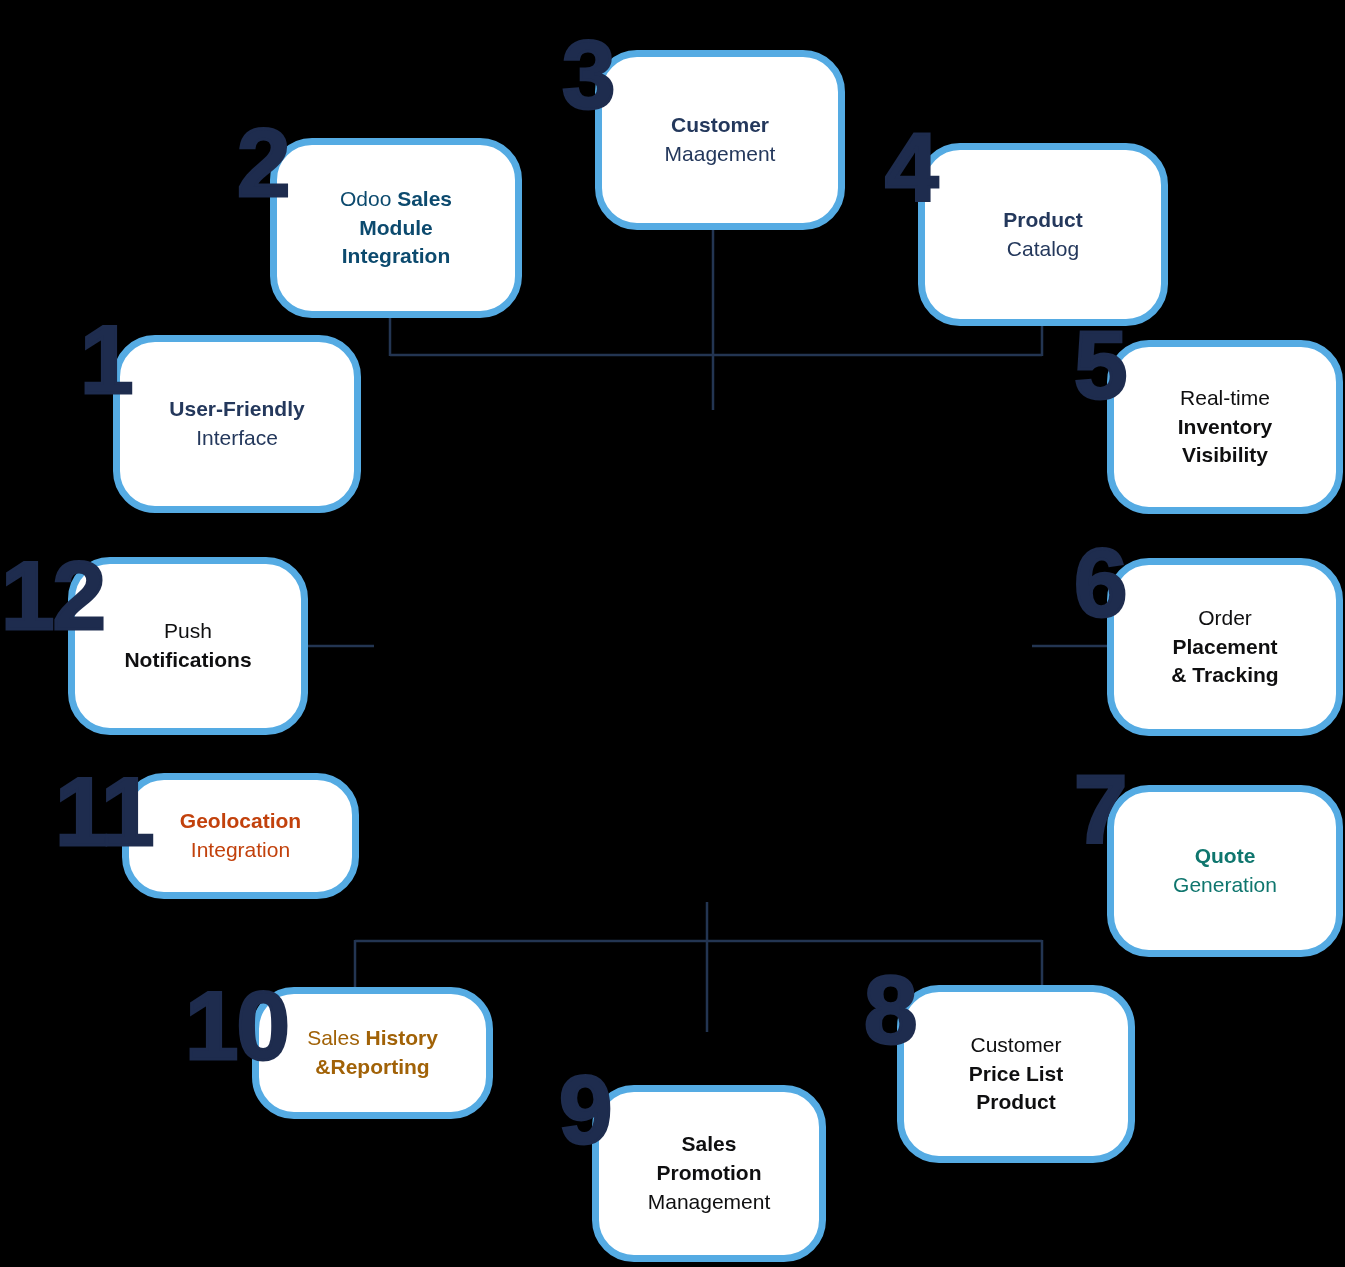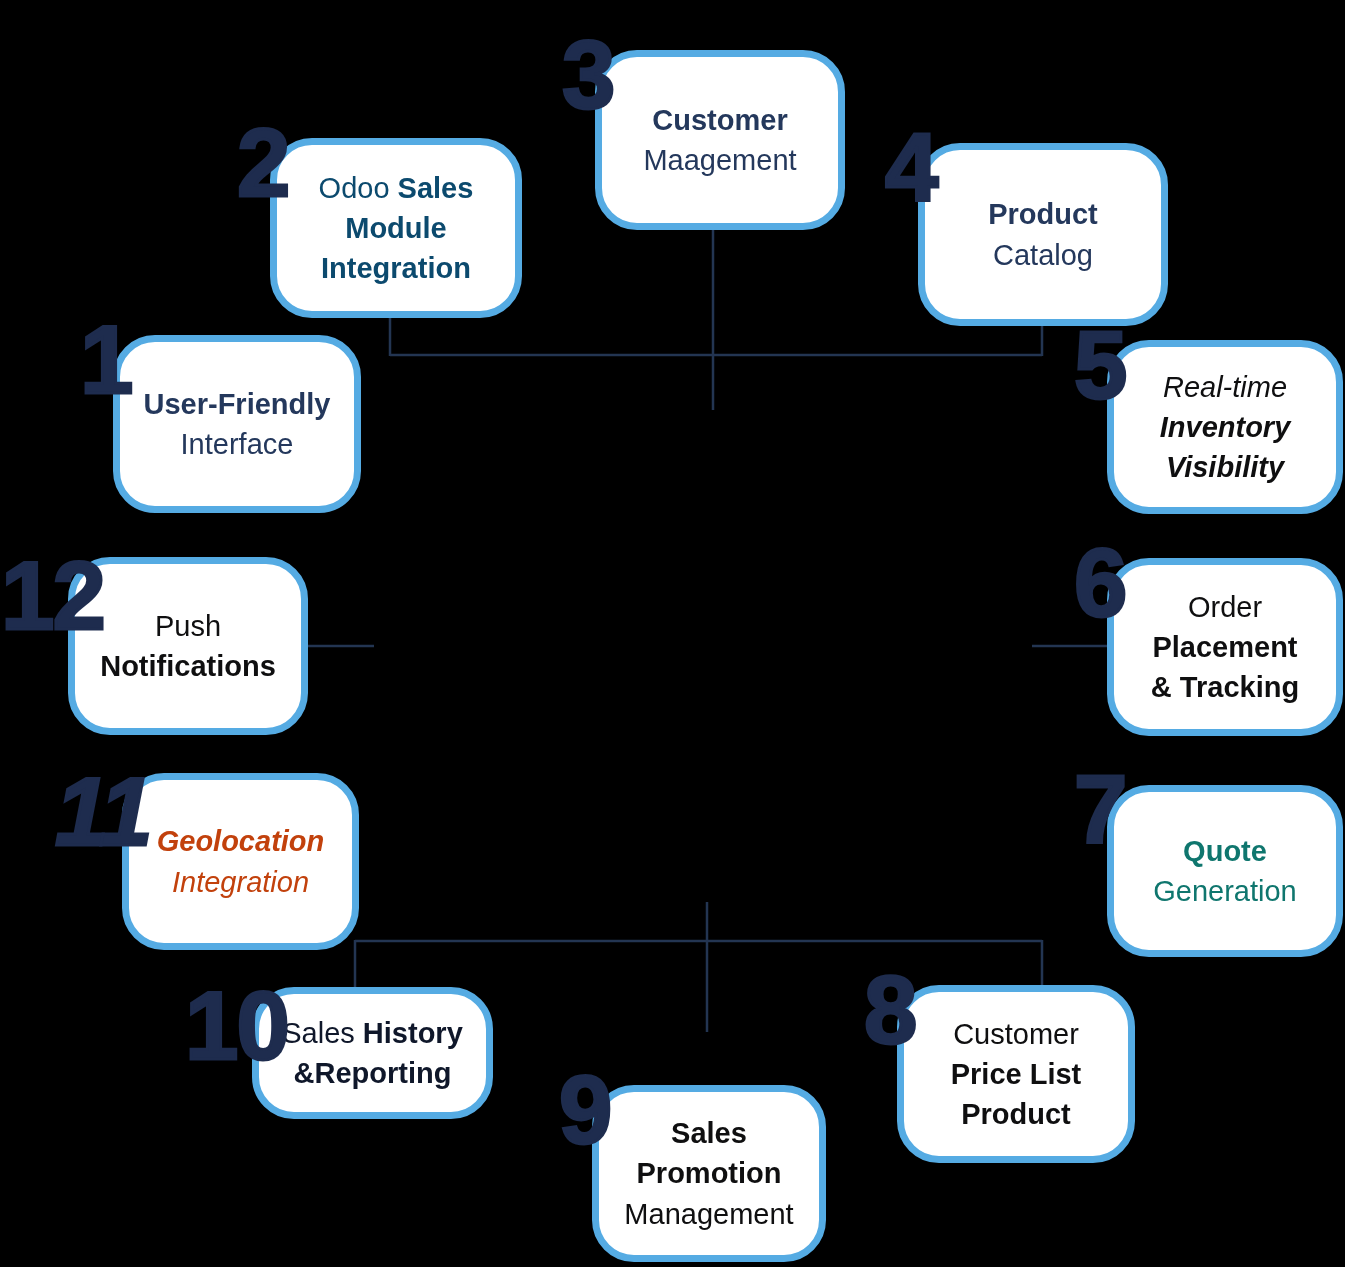--- a/index.html
+++ b/index.html
@@ -6,41 +6,41 @@
   .canvas{
     position:relative;width:1345px;height:1267px;background:var(--bg,#000);
     overflow:hidden;font-family:"Liberation Sans","DejaVu Sans",sans-serif;
   }
   svg.connectors{position:absolute;left:0;top:0;z-index:1;}
   .fbox{
     position:absolute;z-index:2;box-sizing:border-box;
     background:#fff;border:7px solid var(--accent,#55abe3);border-radius:42px;
     display:flex;align-items:center;justify-content:center;text-align:center;
   }
-  .label{font-size:29px;line-height:1.38;font-weight:400;}
+  .label{font-size:21px;line-height:1.38;font-weight:400;}
   .label .b{font-weight:700;}
   .num{
     position:absolute;z-index:3;font-size:96px;line-height:1;font-weight:900;
     color:var(--numcolor,#1e2c4e);letter-spacing:-2px;
     -webkit-text-stroke:3px var(--numcolor,#1e2c4e);
   }
   .num-s{left:-40px;top:-30px;}
   .num-d{left:-74px;top:-16px;text-align:right;}
   
   .pos-1 {left:113px; top:335px; width:248px; height:178px;}
   .pos-2 {left:270px; top:138px; width:252px; height:180px;}
   .pos-3 {left:595px; top:50px;  width:250px; height:180px;}
   .pos-4 {left:918px; top:143px; width:250px; height:183px;}
   .pos-5 {left:1107px;top:340px; width:236px; height:174px;}
   .pos-6 {left:1107px;top:558px; width:236px; height:178px;}
   .pos-7 {left:1107px;top:785px; width:236px; height:172px;}
   .pos-8 {left:897px; top:985px; width:238px; height:178px;}
   .pos-9 {left:592px; top:1085px;width:234px; height:177px;}
   .pos-10{left:252px; top:987px; width:241px; height:132px;}
-  .pos-11{left:122px; top:773px; width:237px; height:177px;font-style:italic;}
+  .pos-11{left:122px; top:773px; width:237px; height:126px;}
   .pos-12{left:68px;  top:557px; width:240px; height:178px;}
 </style>
 </head>
 <body>
 
 <div class="canvas" id="canvas">
   <svg class="connectors" width="1345" height="1267">
     <g stroke="#233552" stroke-width="2.5" fill="none">
       <line x1="713" y1="230" x2="713" y2="410"></line>
       <line x1="390" y1="318" x2="390" y2="356"></line>
@@ -78,21 +78,21 @@
   </div>
     <div class="fbox pos-4">
     <span class="num num-s">4</span>
     <div class="label" style="color: rgb(36, 56, 92);">
         <div><span class="b">Product</span></div>
         <div><span>Catalog</span></div>
       </div>
   </div>
     <div class="fbox pos-5">
     <span class="num num-s">5</span>
-    <div class="label" style="color: rgb(15, 15, 16); font-style: italic;">
+    <div class="label" style="color: rgb(15, 15, 16);">
         <div><span>Real-time</span></div>
         <div><span class="b">Inventory</span></div>
         <div><span class="b">Visibility</span></div>
       </div>
   </div>
     <div class="fbox pos-6">
     <span class="num num-s">6</span>
     <div class="label" style="color: rgb(15, 15, 16);">
         <div><span>Order</span></div>
         <div><span class="b">Placement</span></div>
@@ -117,21 +117,21 @@
     <div class="fbox pos-9">
     <span class="num num-s">9</span>
     <div class="label" style="color: rgb(15, 15, 16);">
         <div><span class="b">Sales</span></div>
         <div><span class="b">Promotion</span></div>
         <div><span>Management</span></div>
       </div>
   </div>
     <div class="fbox pos-10">
     <span class="num num-d">10</span>
-    <div class="label" style="color: #0f172a;">
+    <div class="label" style="color: #a16207;">
         <div><span>Sales </span><span class="b">History</span></div>
         <div><span class="b">&amp;Reporting</span></div>
       </div>
   </div>
     <div class="fbox pos-11">
     <span class="num num-d">11</span>
     <div class="label" style="color: #c2410c;">
         <div><span class="b">Geolocation</span></div>
         <div><span>Integration</span></div>
       </div>

